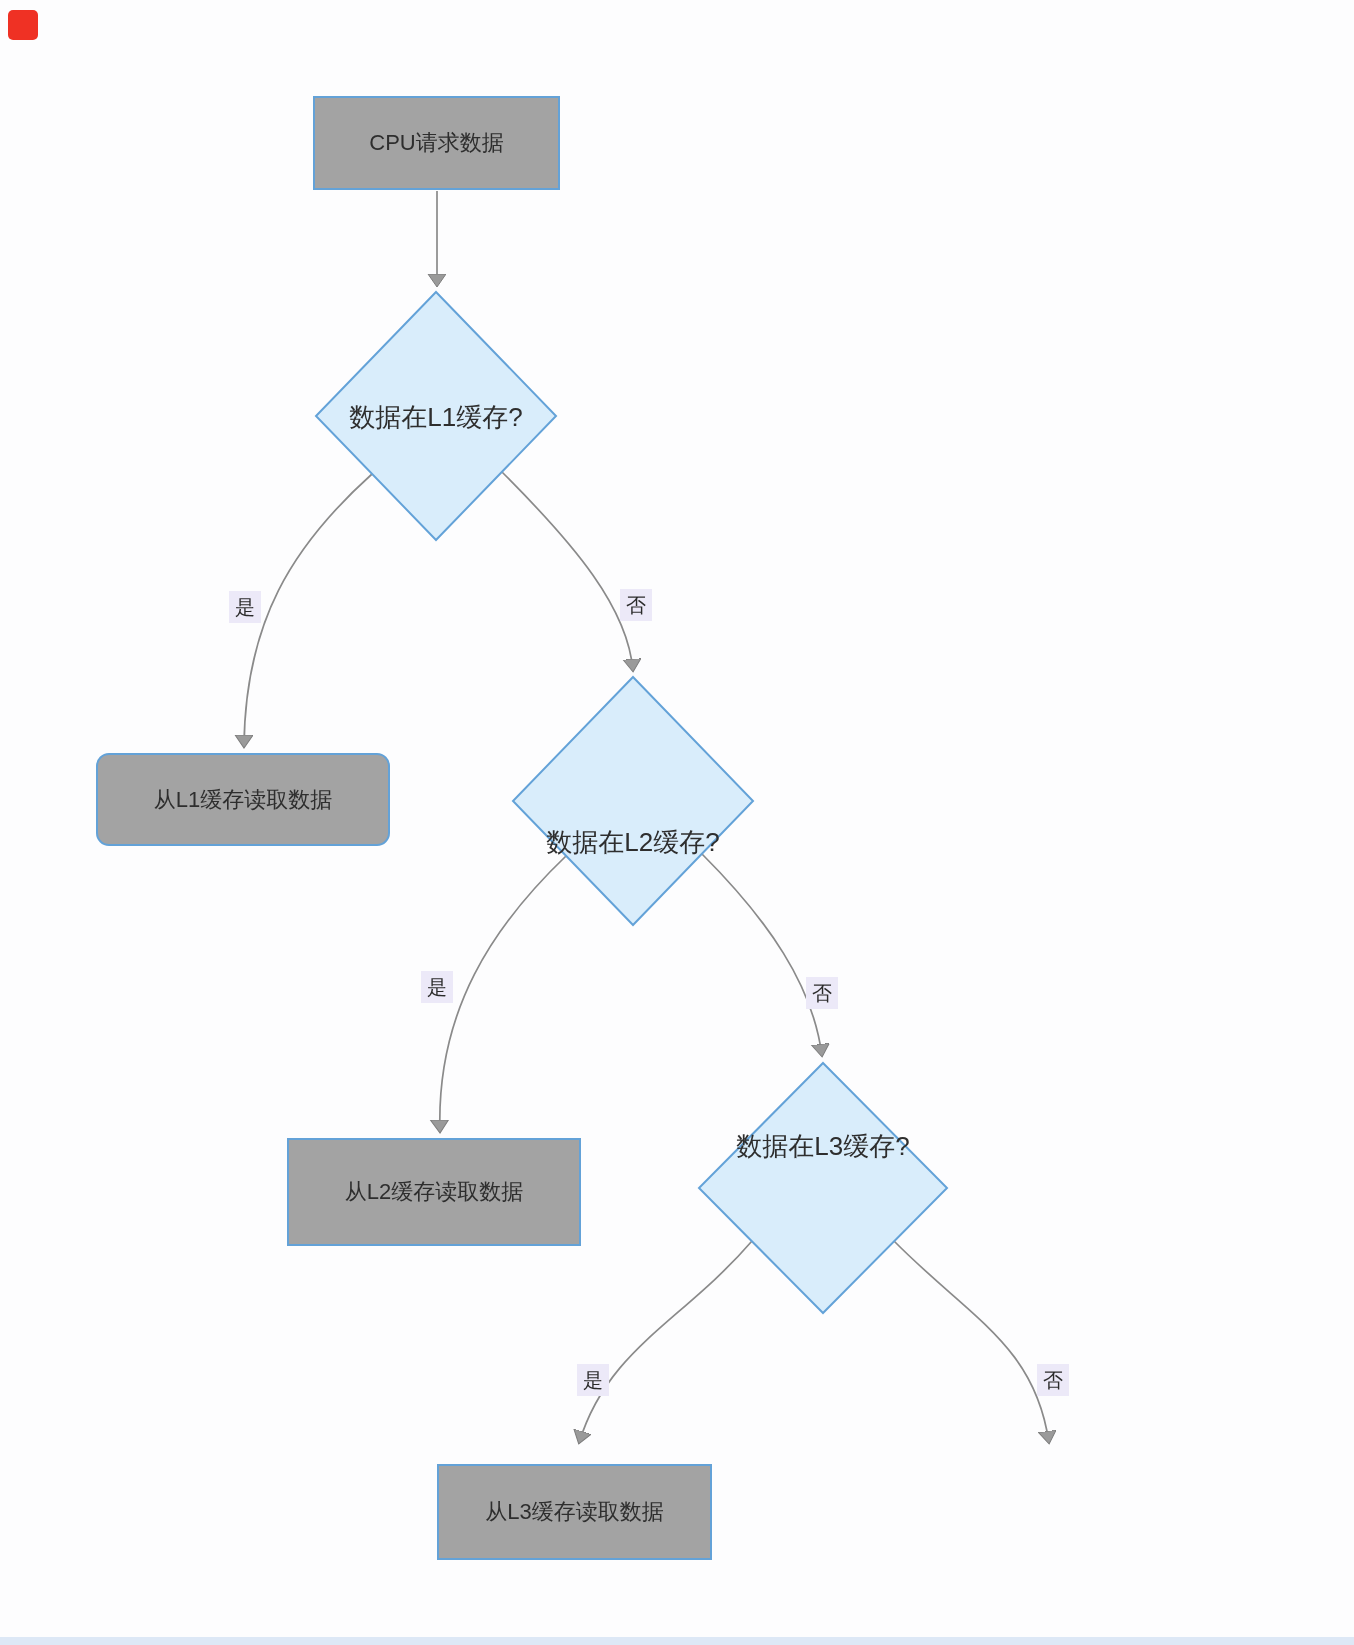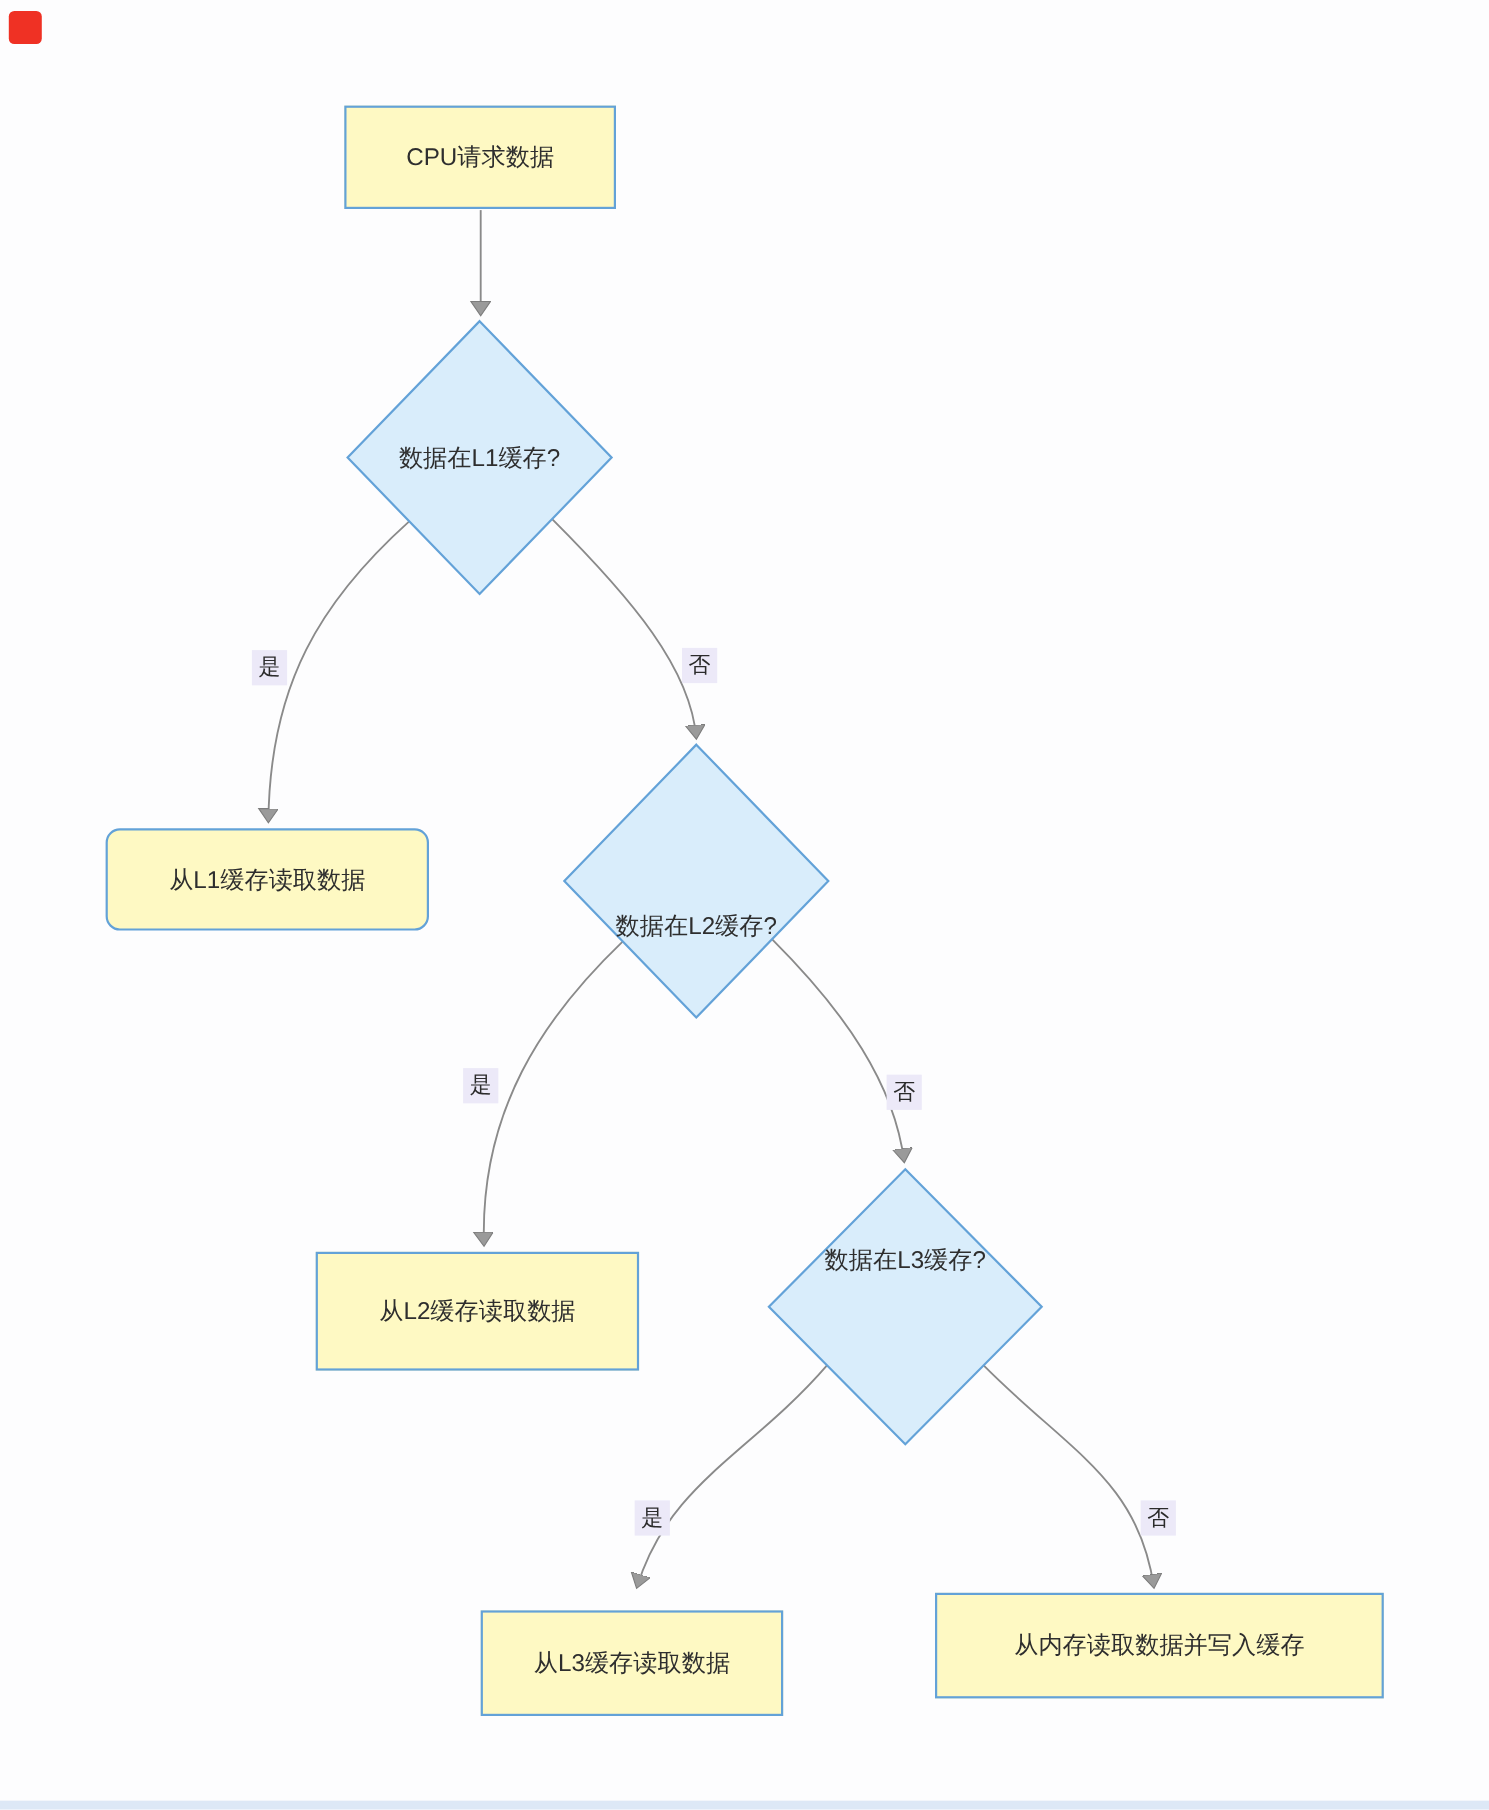--- a/index.html
+++ b/index.html
@@ -6,31 +6,31 @@
   body{
     width:1354px;height:1645px;
     background:#fdfdfe;
     font-family:"Liberation Sans","DejaVu Sans",sans-serif;
     position:relative;overflow:hidden;
   }
   #canvas{position:absolute;left:0;top:0;width:1354px;height:1645px;}
   svg.edge-layer{position:absolute;left:0;top:0;}
   .rect-node{
     position:absolute;
-    background:#fef9c3;
+    background:#a3a3a3;
     border:2px solid #63a2d8;
     display:flex;align-items:center;justify-content:center;
     font-size:22px;color:#2e2e2e;
     box-sizing:border-box;
     text-align:center;
   }
   .diamond-label{
     position:absolute;
     transform:translate(-50%,-50%);
-    font-size:22px;color:#2e2e2e;
+    font-size:26px;color:#2e2e2e;
     white-space:nowrap;
     text-align:center;
   }
   .edge-label{
     position:absolute;
     transform:translate(-50%,-50%);
     background:#ece9f8;
     color:#2b2b2b;
     font-size:20px;
     padding:5px 6px;
@@ -79,21 +79,20 @@
   </svg>
 
   <div class="rect-node" style="left:313px;top:96px;width:247px;height:94px;">CPU请求数据</div>
 
   <div class="rect-node" style="left:96px;top:753px;width:294px;height:93px;border-radius:13px;">从L1缓存读取数据</div>
 
   <div class="rect-node" style="left:287px;top:1138px;width:294px;height:108px;">从L2缓存读取数据</div>
 
   <div class="rect-node" style="left:437px;top:1448px;width:275px;height:96px;margin-top:16px;">从L3缓存读取数据</div>
 
-  <div class="rect-node" style="left:850px;top:1448px;width:408px;height:96px;">从内存读取数据并写入缓存</div>
 
   <div class="diamond-label" style="left:436px;top:417px;">数据在L1缓存?</div>
 
   <div class="diamond-label" style="left:633px;top:842px;">数据在L2缓存?</div>
 
   <div class="diamond-label" style="left:823px;top:1146px;">数据在L3缓存?</div>
 
   <div class="edge-label" style="left:245px;top:607px;">是</div>
 
   <div class="edge-label" style="left:636px;top:605px;">否</div>

